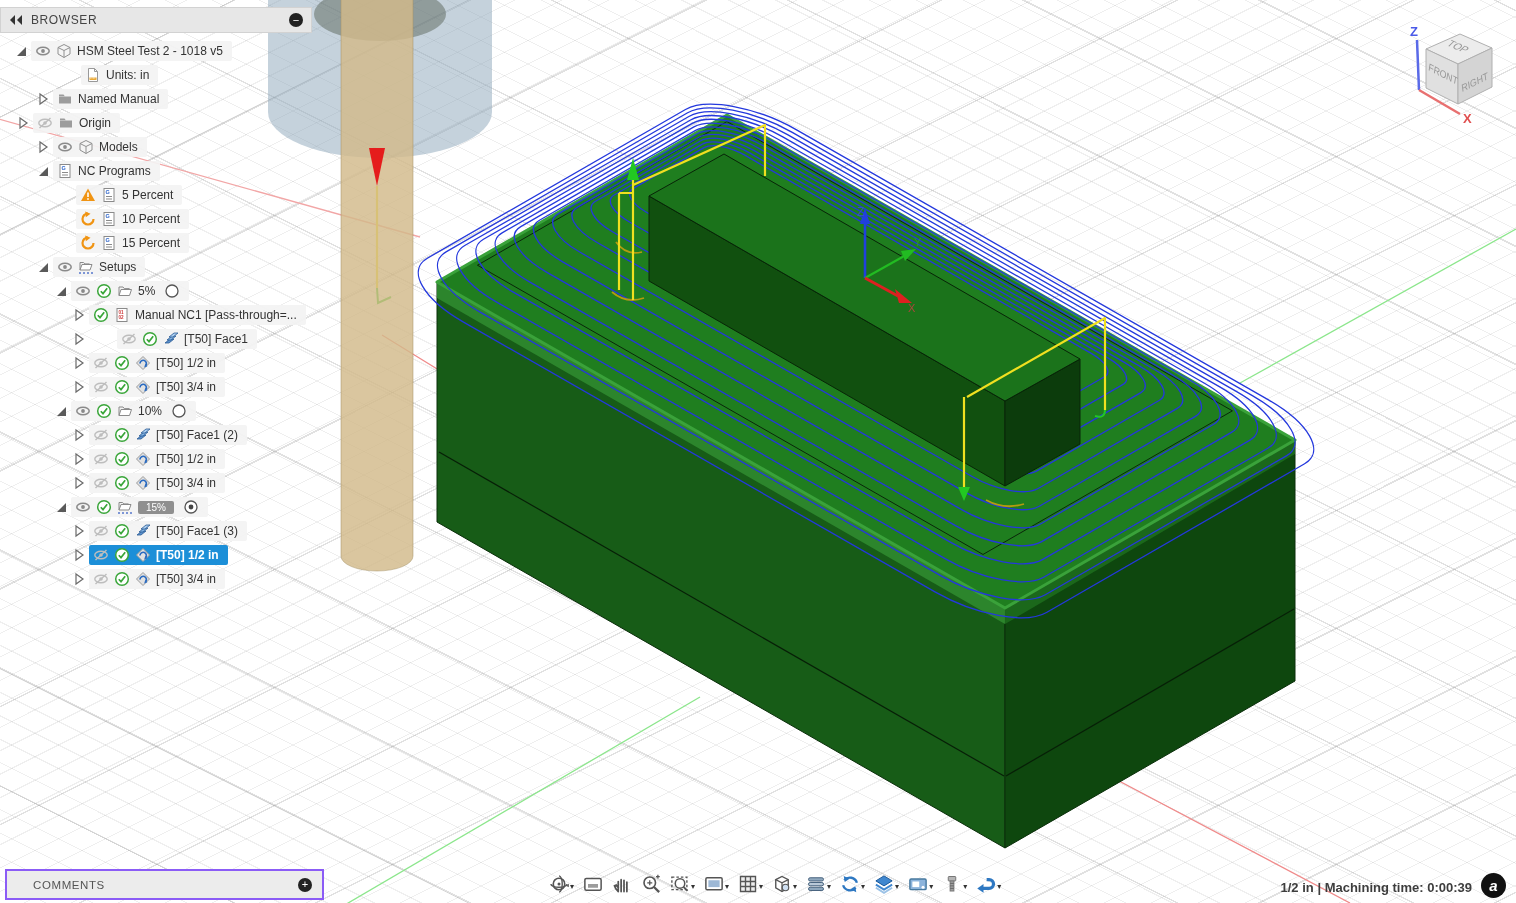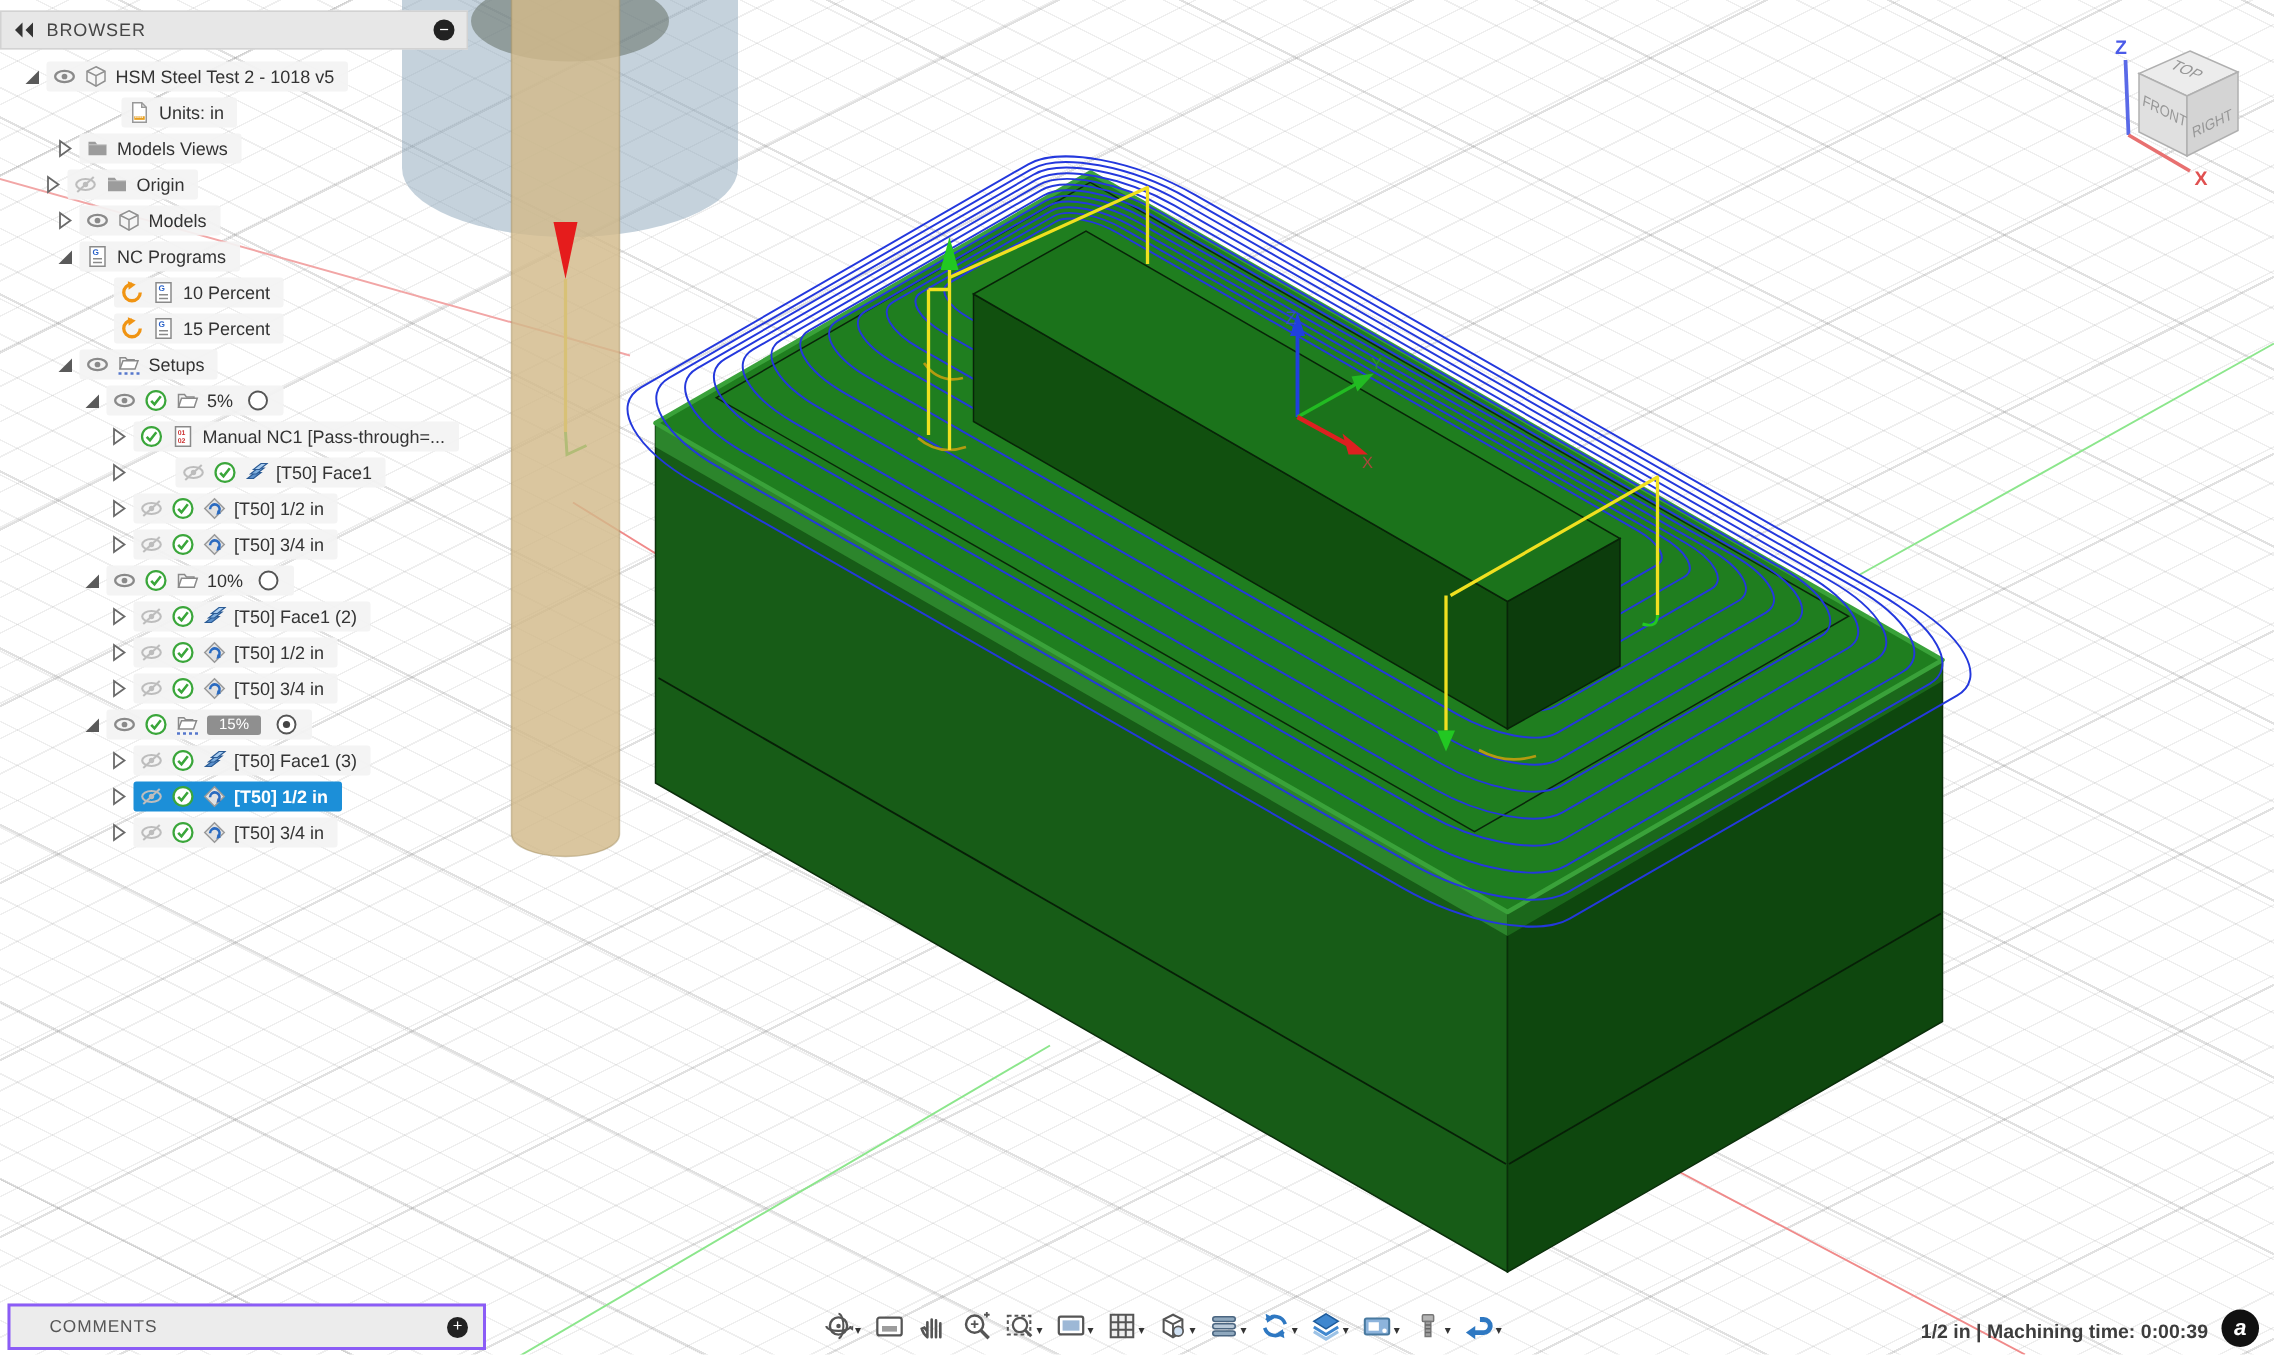--- a/index.html
+++ b/index.html
@@ -179,24 +179,24 @@
       </div>
       <div class="trow" style="padding-left: 36px;">
         <span class="exp"><svg viewBox="0 0 14 14" width="14" height="14">
             <path d="M4,2 L11,7 L4,12 Z" fill="#fdfdfd" stroke="#6a6a6a" stroke-width="1.2"></path>
           </svg></span>
         <span class="pill">
           <span class="ticon"><svg viewBox="0 0 16 16" width="16" height="16">
               <path d="M2,3.5 h4.5 l1.5,2 H14 v7 H2 Z" fill="#9c9c9c"></path>
               <path d="M2,5.5 h12" stroke="#c8c8c8" stroke-width="0.8"></path>
             </svg></span>
-          <span>Models Views</span>
-        </span>
-      </div>
-      <div class="trow" style="padding-left: 28px;">
+          <span>Named Manual</span>
+        </span>
+      </div>
+      <div class="trow" style="padding-left: 16px;">
         <span class="exp"><svg viewBox="0 0 14 14" width="14" height="14">
             <path d="M4,2 L11,7 L4,12 Z" fill="#fdfdfd" stroke="#6a6a6a" stroke-width="1.2"></path>
           </svg></span>
         <span class="pill">
           <span class="ticon"><svg viewBox="0 0 16 16" width="16" height="16">
               <ellipse cx="8" cy="8" rx="6.2" ry="3.7" fill="none" stroke="#bdbdbd" stroke-width="1.4"></ellipse>
               <circle cx="8" cy="8" r="1.8" fill="#bdbdbd"></circle>
               <line x1="2.5" y1="13" x2="13.5" y2="3" stroke="#bdbdbd" stroke-width="1.4"></line>
             </svg></span>
           <span class="ticon"><svg viewBox="0 0 16 16" width="16" height="16">
@@ -226,20 +226,35 @@
         <span class="exp"><svg viewBox="0 0 14 14" width="14" height="14">
             <path d="M12,3 L12,12 L3,12 Z" fill="#5a5a5a"></path>
           </svg></span>
         <span class="pill">
           <span class="ticon"><svg viewBox="0 0 16 16" width="16" height="16">
               <rect x="3" y="1.5" width="10" height="13" fill="#fff" stroke="#8a8a8a"></rect>
               <text x="4.6" y="7" font-size="5.5" fill="#2a62c8" font-family="Liberation Sans,sans-serif" font-weight="bold">G</text>
               <path d="M5,9.5 h6 M5,12 h6" stroke="#8a8a8a" stroke-width="1"></path>
             </svg></span>
           <span>NC Programs</span>
+        </span>
+      </div>
+      <div class="trow" style="padding-left: 76px;">
+        <span class="pill">
+          <span class="ticon"><svg viewBox="0 0 16 16" width="16" height="16">
+              <path d="M8,1.5 L15,14 H1 Z" fill="#f09413"></path>
+              <rect x="7.2" y="5.5" width="1.6" height="4.5" fill="#fff"></rect>
+              <rect x="7.2" y="11.2" width="1.6" height="1.6" fill="#fff"></rect>
+            </svg></span>
+          <span class="ticon"><svg viewBox="0 0 16 16" width="16" height="16">
+              <rect x="3" y="1.5" width="10" height="13" fill="#fff" stroke="#8a8a8a"></rect>
+              <text x="4.6" y="7" font-size="5.5" fill="#2a62c8" font-family="Liberation Sans,sans-serif" font-weight="bold">G</text>
+              <path d="M5,9.5 h6 M5,12 h6" stroke="#8a8a8a" stroke-width="1"></path>
+            </svg></span>
+          <span>5 Percent</span>
         </span>
       </div>
       <div class="trow" style="padding-left: 76px;">
         <span class="pill">
           <span class="ticon"><svg viewBox="0 0 16 16" width="16" height="16">
               <path d="M13.5,8 A5.5,5.5 0 1 1 8,2.5" fill="none" stroke="#f09413" stroke-width="2.2"></path>
               <polygon points="5.2,0.5 10.5,2.7 5.8,6.2" fill="#f09413"></polygon>
             </svg></span>
           <span class="ticon"><svg viewBox="0 0 16 16" width="16" height="16">
               <rect x="3" y="1.5" width="10" height="13" fill="#fff" stroke="#8a8a8a"></rect>

